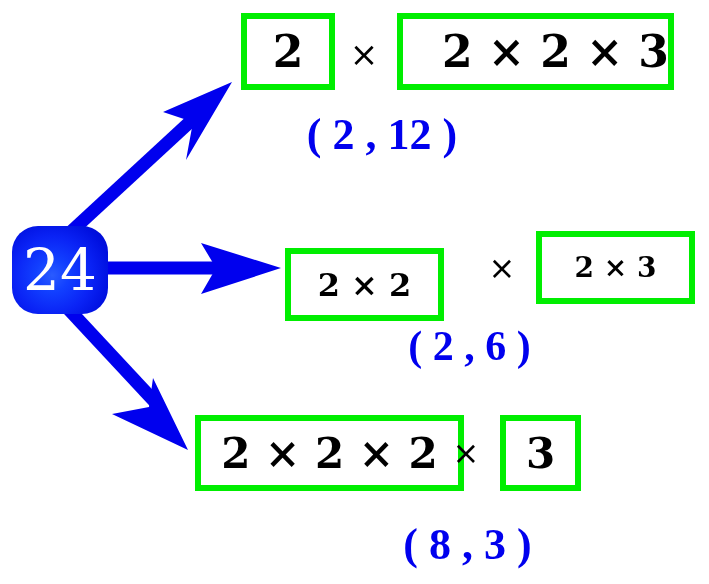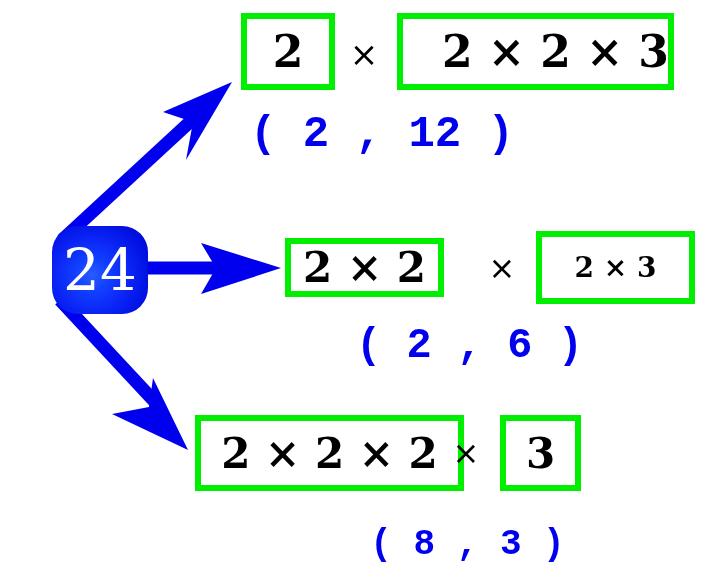--- a/index.html
+++ b/index.html
@@ -53,21 +53,21 @@
     color: #000000;
     font-family: "DejaVu Sans", sans-serif;
     font-weight: normal;
     display: flex;
     align-items: center;
     justify-content: center;
   }
   .pair-label {
     position: absolute;
     color: #0000ee;
-    font-family: Liberation Mono, monospace;
+    font-family: Liberation Serif, serif;
     font-weight: bold;
     white-space: nowrap;
     display: flex;
     align-items: center;
     justify-content: center;
   }
 </style>
 </head>
 <body>
 
@@ -84,41 +84,41 @@
       <line x1="70" y1="268" x2="240" y2="268" stroke="#0000ee" stroke-width="13" stroke-linecap="butt"></line>
       <polygon points="281,268 201,243 216,268 201,294" fill="#0000ee"></polygon>
     </g>
 
     <g>
       <line x1="60" y1="300" x2="155" y2="402" stroke="#0000ee" stroke-width="13" stroke-linecap="butt"></line>
       <polygon points="188,450 153,378 149,407 112,414" fill="#0000ee"></polygon>
     </g>
   </svg>
 
-  <div class="node" style="left:12px; top:226px; width:96px; height:88px; font-size:58px;margin-left:40px;">
+  <div class="node" style="left:12px; top:226px; width:96px; height:88px; font-size:58px;">
     <span>24</span>
   </div>
 
   <div class="factor-box" style="left:241px; top:13px; width:94px; height:77px; font-size:44px;">
     <span>2</span>
   </div>
 
   <div class="times-outer" style="left:344px; top:32px; width:40px; height:44px; font-size:34px;">
     <span>×</span>
   </div>
 
   <div class="factor-box" style="left:397px; top:13px; width:277px; height:77px; font-size:44px;padding-left:40px;">
     <span>2 × 2 × 3</span>
   </div>
 
   <div class="pair-label" style="left:282px; top:108px; width:200px; height:52px; font-size:44px;">
     <span>( 2 , 12 )</span>
   </div>
 
-  <div class="factor-box" style="left:285px; top:238px; width:159px; height:59px; font-size:42px;">
+  <div class="factor-box" style="left:285px; top:248px; width:159px; height:73px; font-size:32px;">
     <span>2 × 2</span>
   </div>
 
   <div class="times-outer" style="left:482px; top:247px; width:40px; height:42px; font-size:32px;">
     <span>×</span>
   </div>
 
   <div class="factor-box" style="left:536px; top:231px; width:159px; height:73px; font-size:28px;">
     <span>2 × 3</span>
   </div>
@@ -132,17 +132,17 @@
   </div>
 
   <div class="times-outer" style="left:446px; top:432px; width:40px; height:42px; font-size:32px;">
     <span>×</span>
   </div>
 
   <div class="factor-box" style="left:500px; top:415px; width:81px; height:76px; font-size:42px;">
     <span>3</span>
   </div>
 
-  <div class="pair-label" style="left:380px; top:518px; width:175px; height:52px; font-size:36px;">
+  <div class="pair-label" style="left:380px; top:518px; width:175px; height:52px; font-size:44px;">
     <span>( 8 , 3 )</span>
   </div>
 
 </div>
 
 </body></html>

